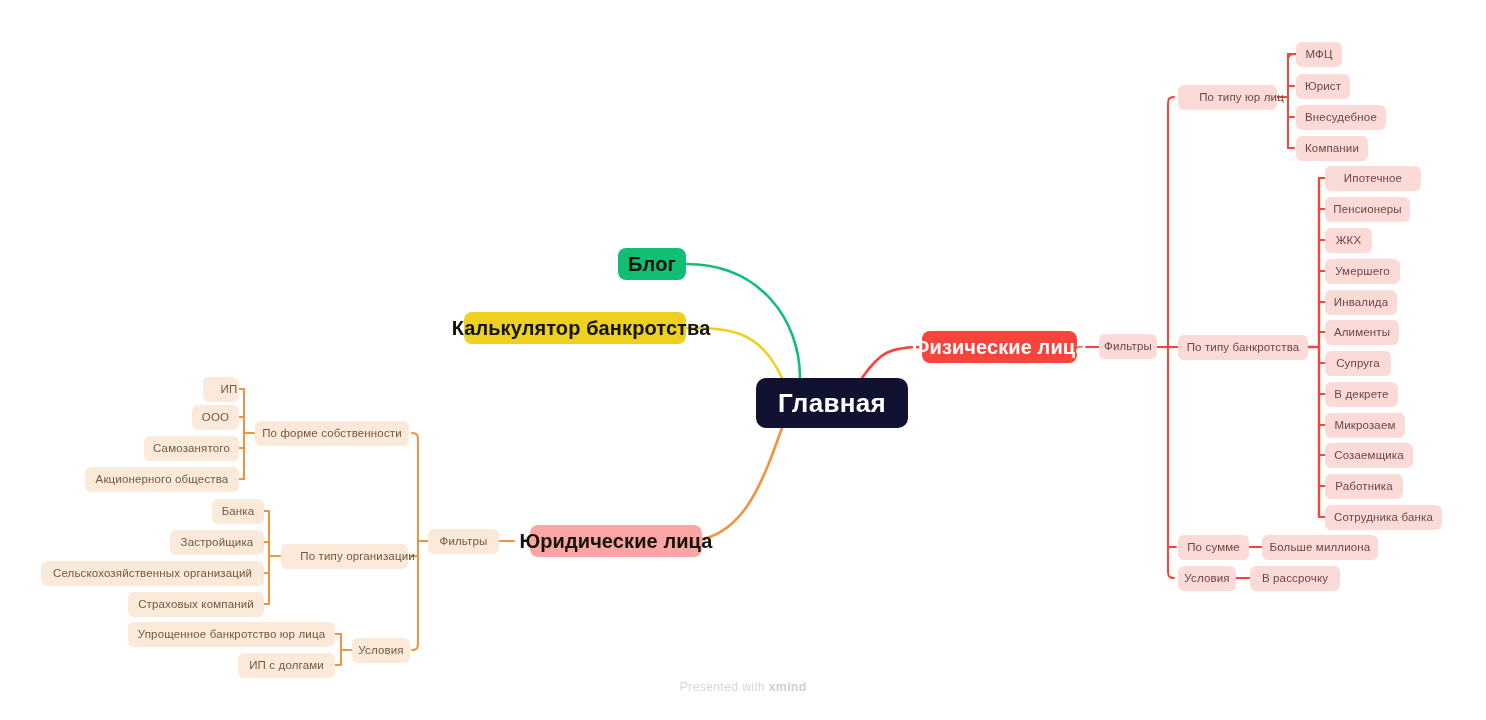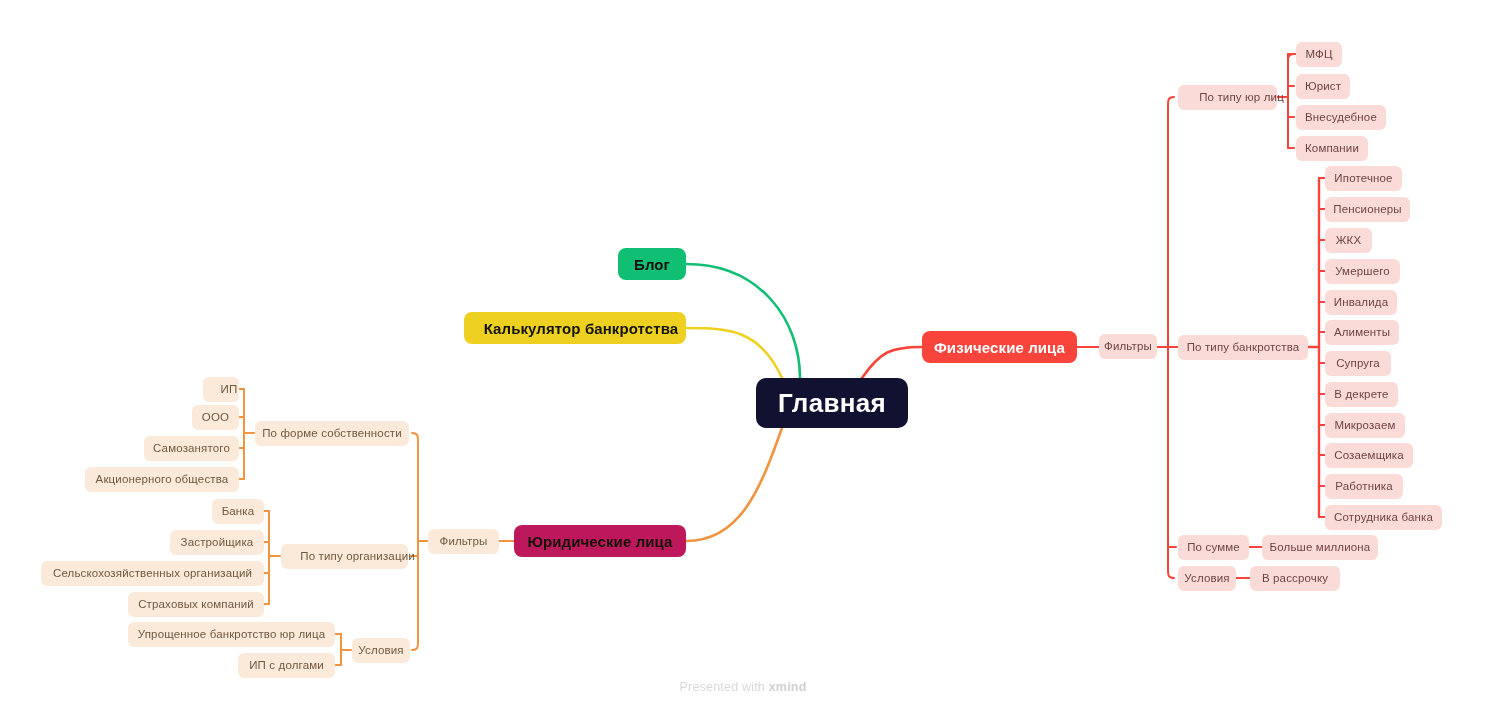--- a/index.html
+++ b/index.html
@@ -43,28 +43,28 @@
     background: #111132;
     color: #ffffff;
     font-size: 26px;
     font-weight: 700;
     border-radius: 10px;
     letter-spacing: .3px;
   }
 
   
   .node.topic {
-    font-size: 15px;
+    font-size: 20px;
     font-weight: 700;
     border-radius: 8px;
     letter-spacing: .1px;
   }
   .node.topic.green  { background: #10bf73; color: #10100f; }
   .node.topic.yellow { background: #eed120; color: #141309; padding-left: 12px; }
-  .node.topic.orange { background: #be185d; color: #151208; }
+  .node.topic.orange { background: #fca5a5; color: #151208; margin-left: 16px; }
   .node.topic.red    { background: #f9443c; color: #ffffff; }
 
   
   .node.chip {
     font-size: 11.5px;
     font-weight: 400;
     border-radius: 6px;
     letter-spacing: .15px;
   }
   .node.chip.warm {  
@@ -209,21 +209,21 @@
   <div class="node chip rose" style="left:1296px; top:105px; width:90px; height:25px;">
     <span>Внесудебное</span>
   </div>
   <div class="node chip rose" style="left:1296px; top:136px; width:72px; height:25px;">
     <span>Компании</span>
   </div>
 
   <div class="node chip rose" style="left:1178px; top:335px; width:130px; height:25px;">
     <span>По типу банкротства</span>
   </div>
-  <div class="node chip rose" style="left:1325px; top:166px; width:77px; height:25px;text-align:center;">
+  <div class="node chip rose" style="left:1325px; top:166px; width:96px; height:25px;text-align:center;">
     <span>Ипотечное</span>
   </div>
   <div class="node chip rose" style="left:1325px; top:197px; width:85px; height:25px;">
     <span>Пенсионеры</span>
   </div>
   <div class="node chip rose" style="left:1325px; top:228px; width:47px; height:25px;">
     <span>ЖКХ</span>
   </div>
   <div class="node chip rose" style="left:1325px; top:259px; width:75px; height:25px;">
     <span>Умершего</span>

